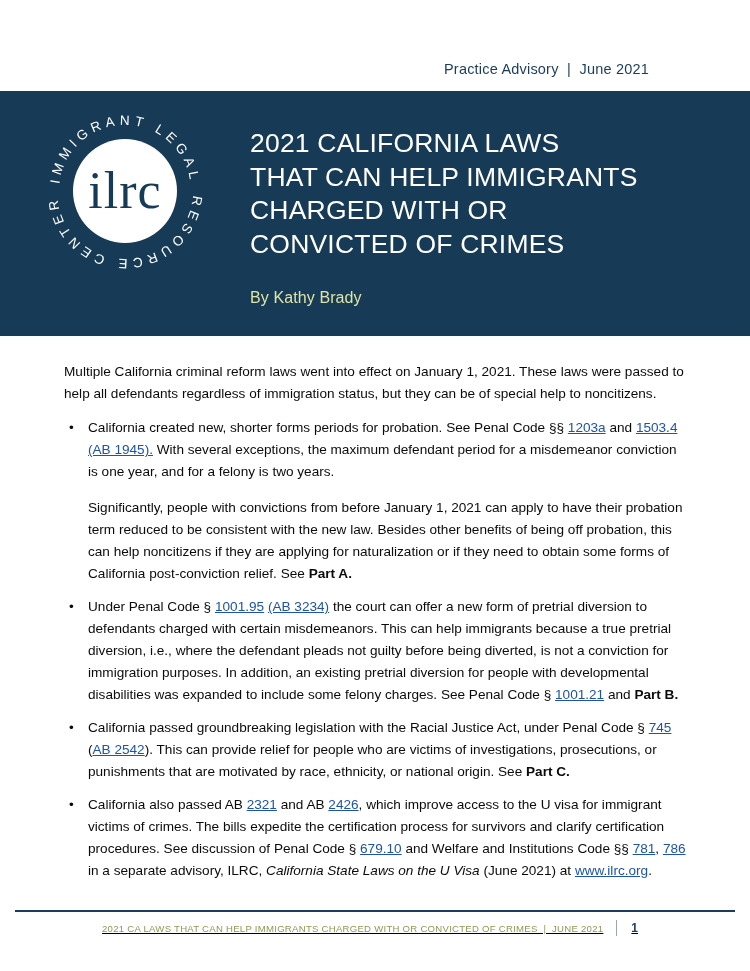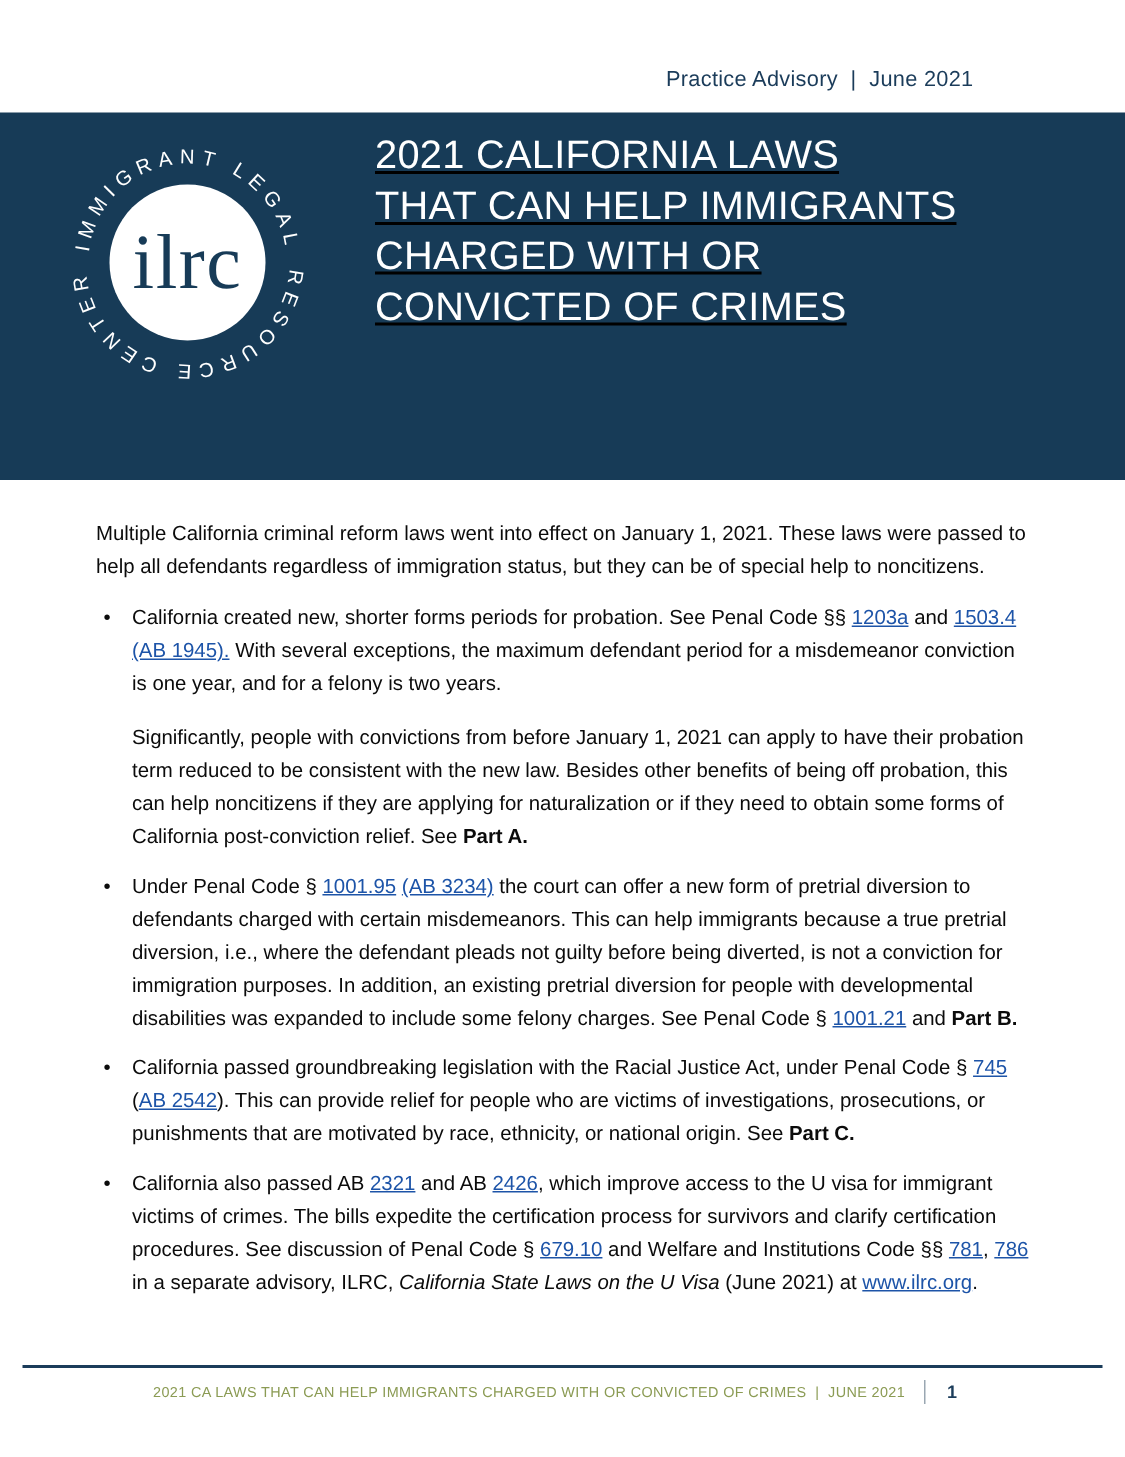--- a/index.html
+++ b/index.html
@@ -11,21 +11,21 @@
     width: 750px;
     height: 971px;
     position: relative;
     font-family: "Liberation Sans", sans-serif;
     color: #000000;
     overflow: hidden;
   }
 
   
   .top-header {
-    height: 75px;
+    height: 91px;
     box-sizing: border-box;
     display: flex;
     align-items: flex-end;
     justify-content: flex-end;
     padding: 0 101px 14px 0;
   }
   .top-header-text {
     font-size: 14.5px;
     color: #1b3c5a;
     letter-spacing: 0.2px;
@@ -57,23 +57,22 @@
     height: 172px;
   }
   .logo svg {
     display: block;
     width: 172px;
     height: 172px;
   }
 
   
   .title-block {
-    padding-top: 12px;
+    padding-top: 36px;
     padding-right: 30px;
-    text-decoration: underline;
   }
   .doc-title {
     color: #ffffff;
     font-size: 26.5px;
     line-height: 1.27;
     font-weight: 400;
     letter-spacing: 0.2px;
     margin: 0;
     white-space: pre-line;
   }
@@ -133,20 +132,21 @@
     height: 2px;
     background: #1b3c5a;
     margin: 0 0 0 0;
     width: 720px;
   }
   .footer-row {
     display: flex;
     align-items: center;
     padding-top: 8px;
     padding-left: 87px;
+    text-decoration: underline;
   }
   .footer-text {
     font-size: 9.6px;
     color: #8b9b54;
     letter-spacing: 0.25px;
     white-space: pre;
   }
   .footer-sep {
     width: 1px;
     height: 16px;
@@ -188,20 +188,21 @@
         <text x="86" y="103" text-anchor="middle" font-family="'Liberation Serif', serif" font-size="52" fill="#173b57" letter-spacing="1">ilrc</text>
       </svg>
     </div>
   </div>
 
   <div class="title-block">
     <h1 class="doc-title">2021 CALIFORNIA LAWS
 THAT CAN HELP IMMIGRANTS
 CHARGED WITH OR
 CONVICTED OF CRIMES</h1>
+    <div class="byline">By Kathy Brady</div>
   </div>
 </div>
 
 <div class="body-area">
 
   <p class="para">Multiple California criminal reform laws went into effect on January 1, 2021. These laws were passed to help all defendants regardless of immigration status, but they can be of special help to noncitizens.</p>
 
   <ul class="bullet-list" id="bullet-list">
       <li class="bullet-item">
         <span class="bullet-dot">•</span>

